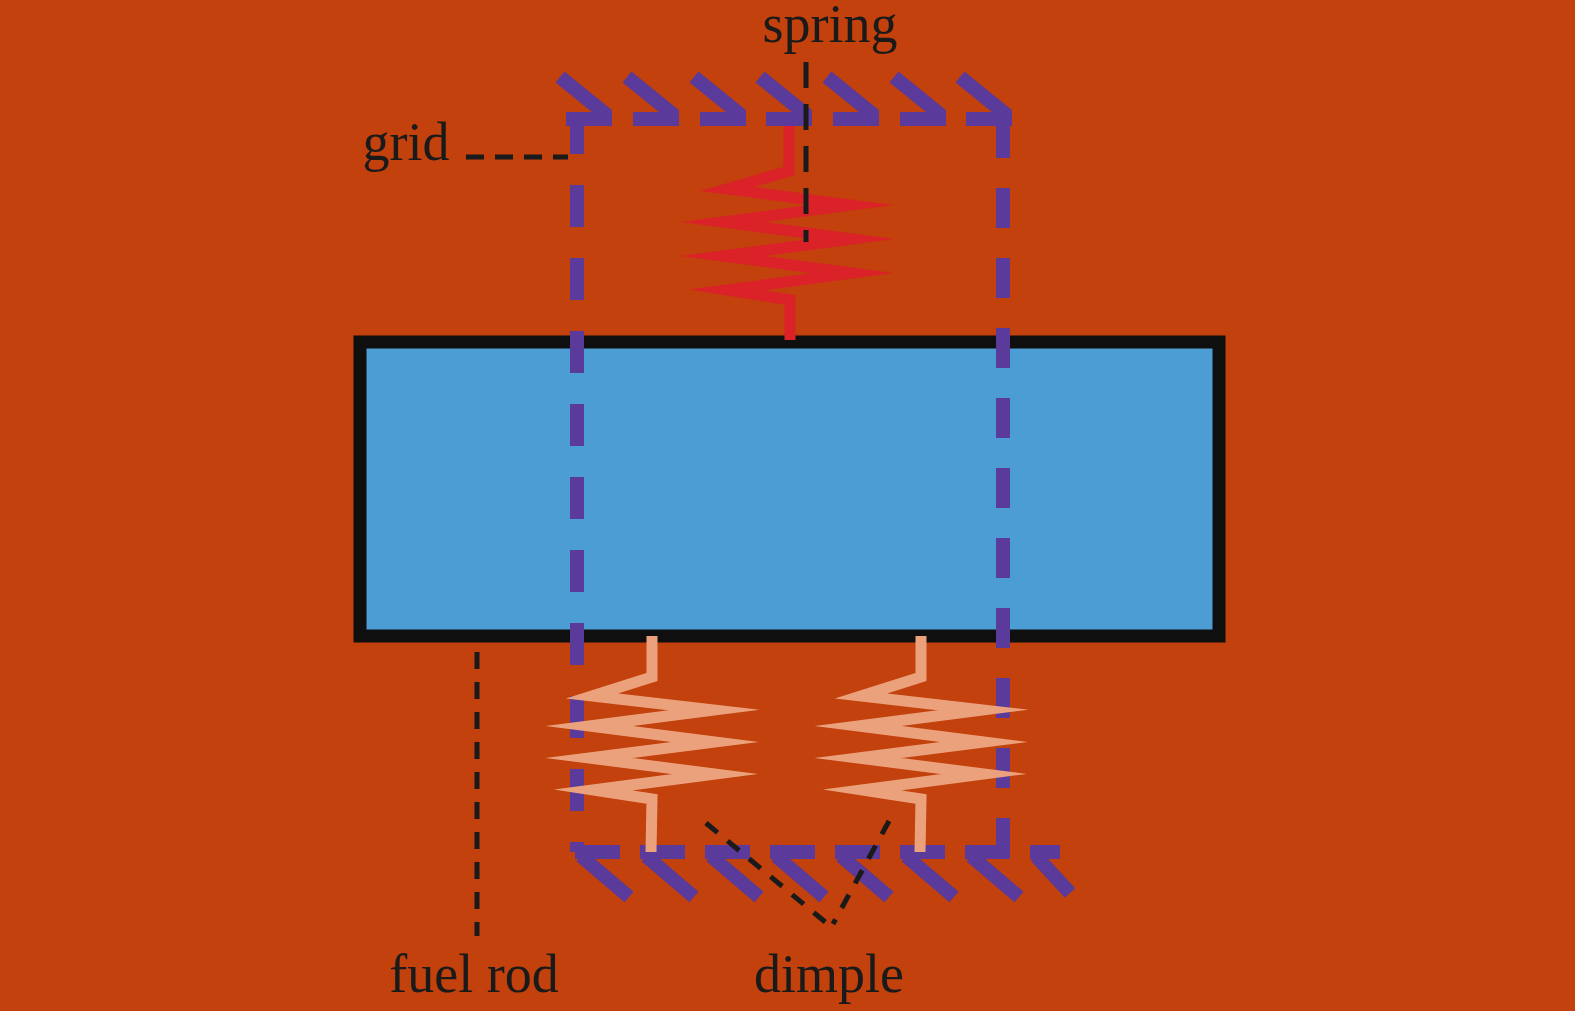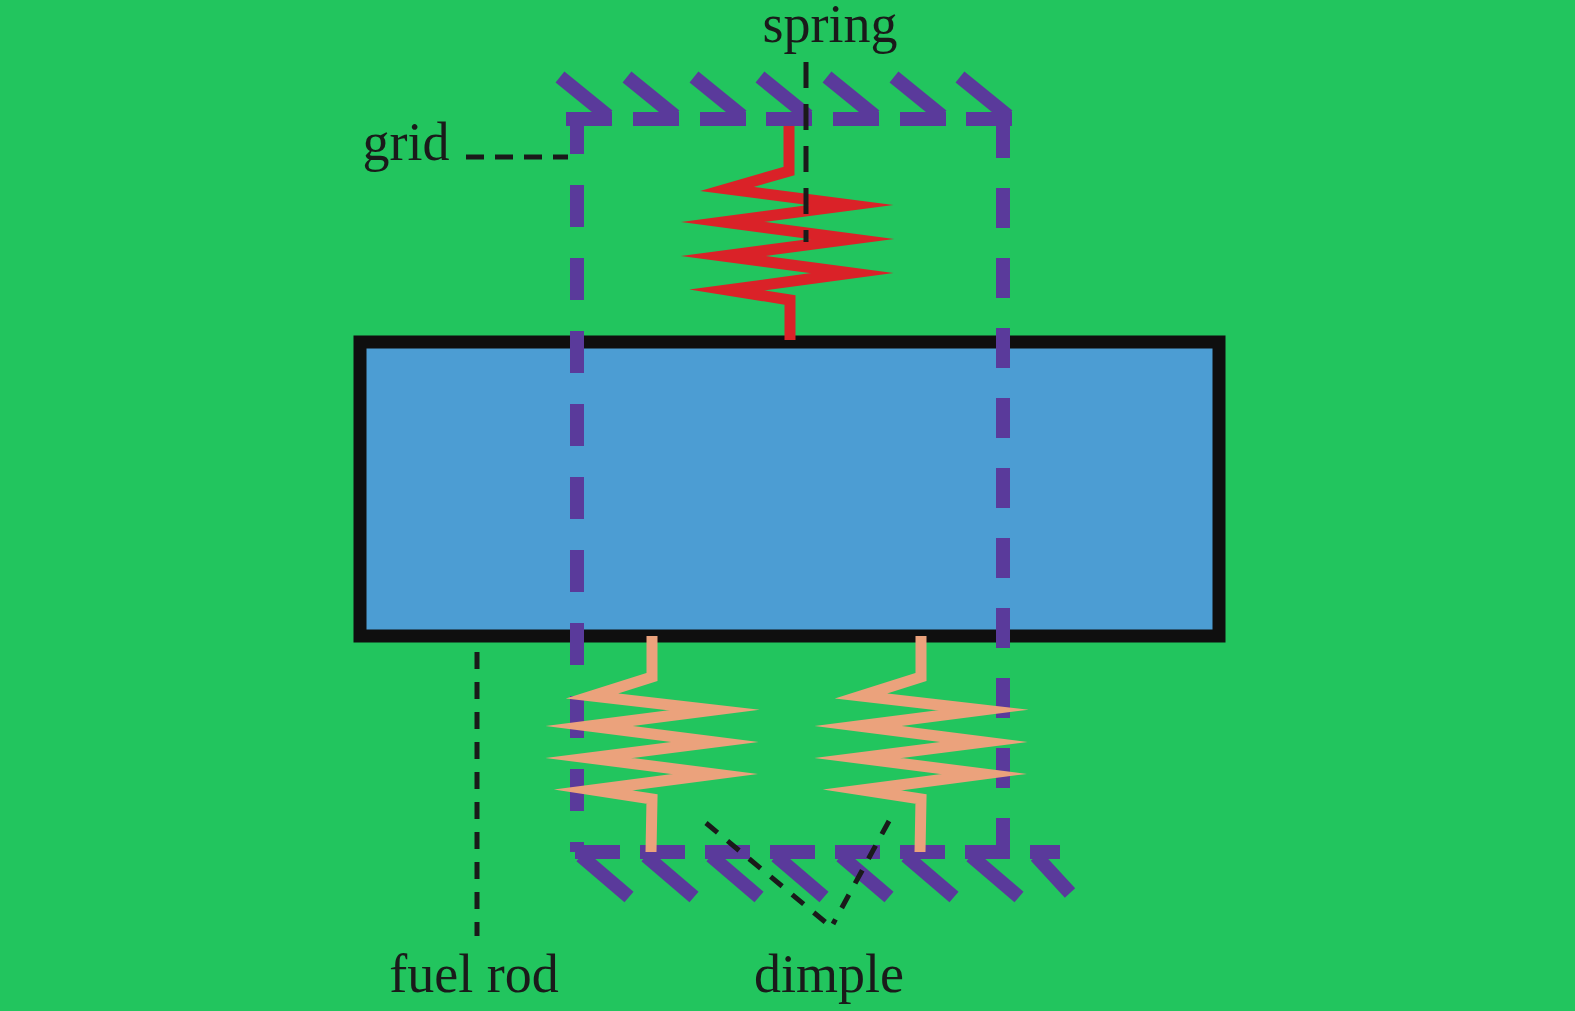--- a/index.html
+++ b/index.html
@@ -4,21 +4,21 @@
 <style>
   html, body {
     margin: 0;
     padding: 0;
     background: #ffffff;
   }
   .canvas {
     position: relative;
     width: 1575px;
     height: 1011px;
-    background: #22c55e;
+    background: #c2410c;
     overflow: hidden;
   }
   svg {
     position: absolute;
     inset: 0;
   }
   text {
     font-family: "Liberation Serif", "DejaVu Serif", serif;
   }
 </style>

